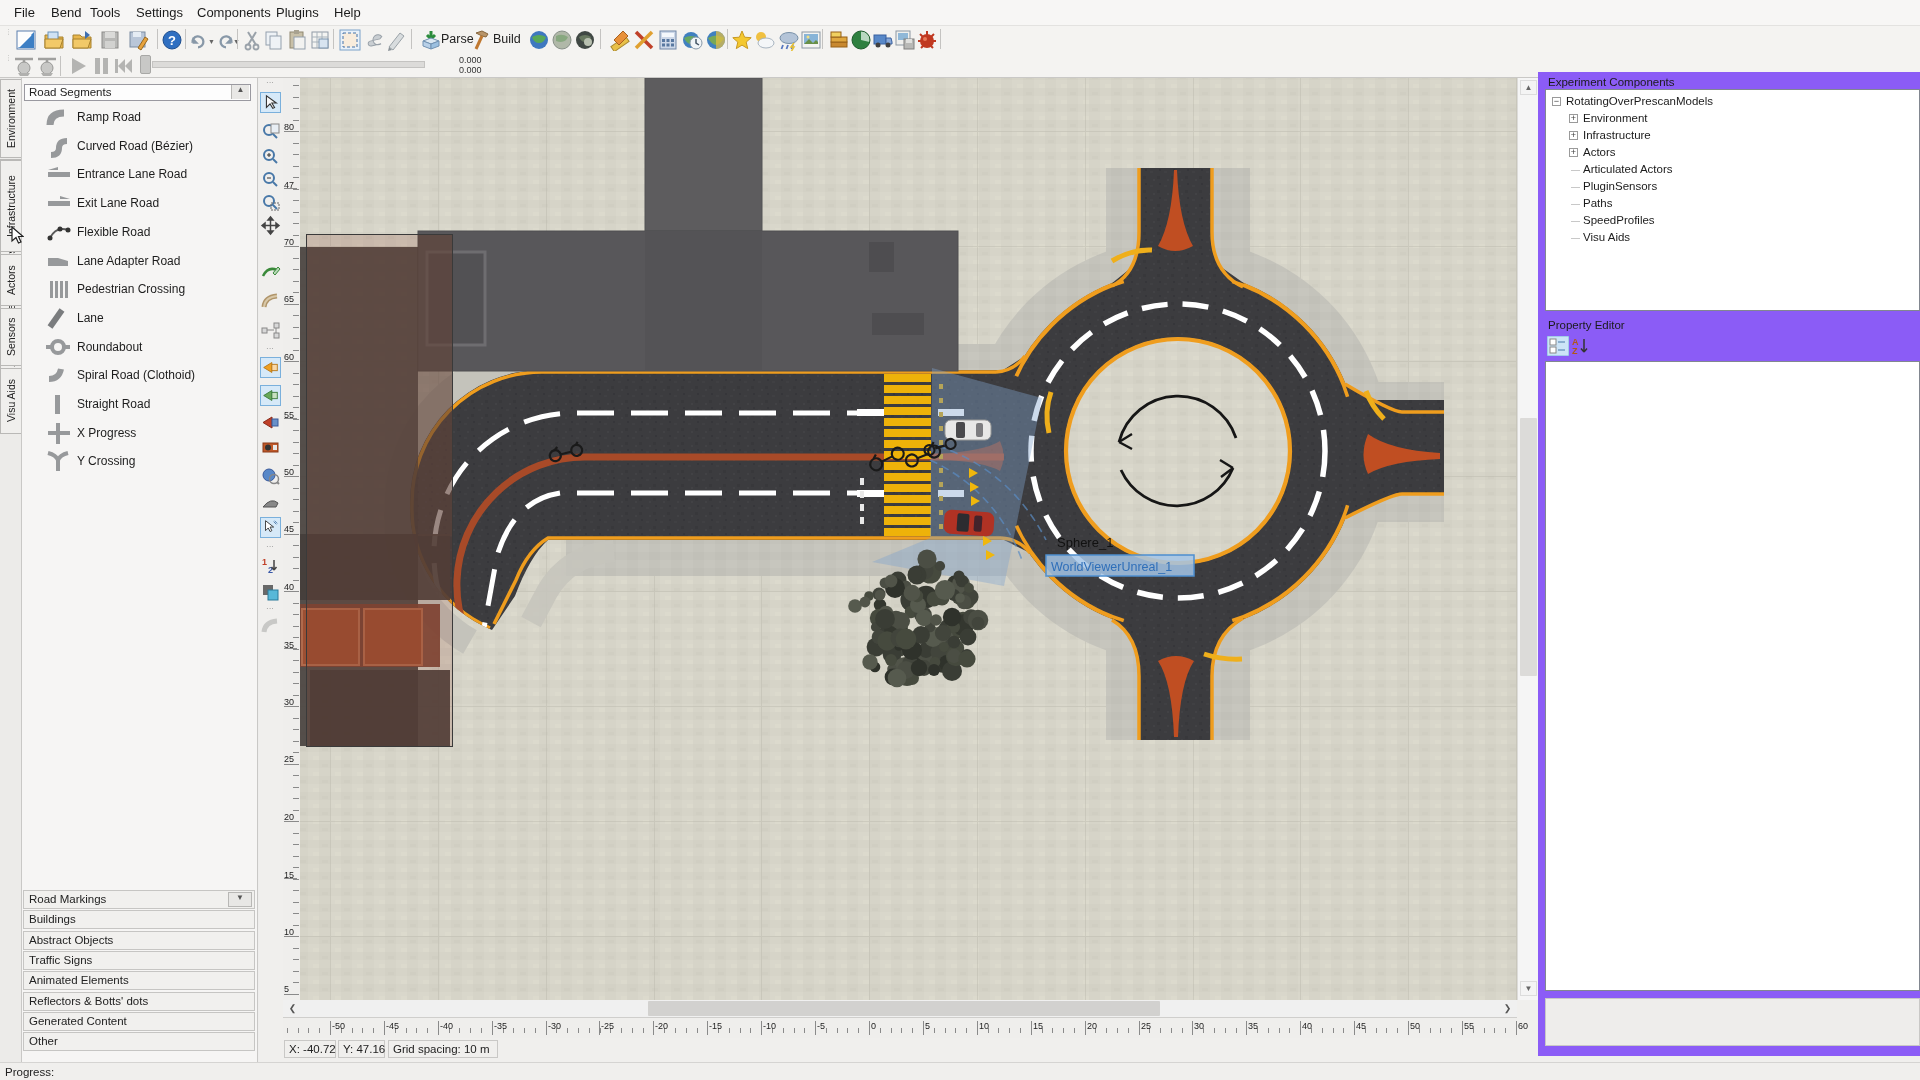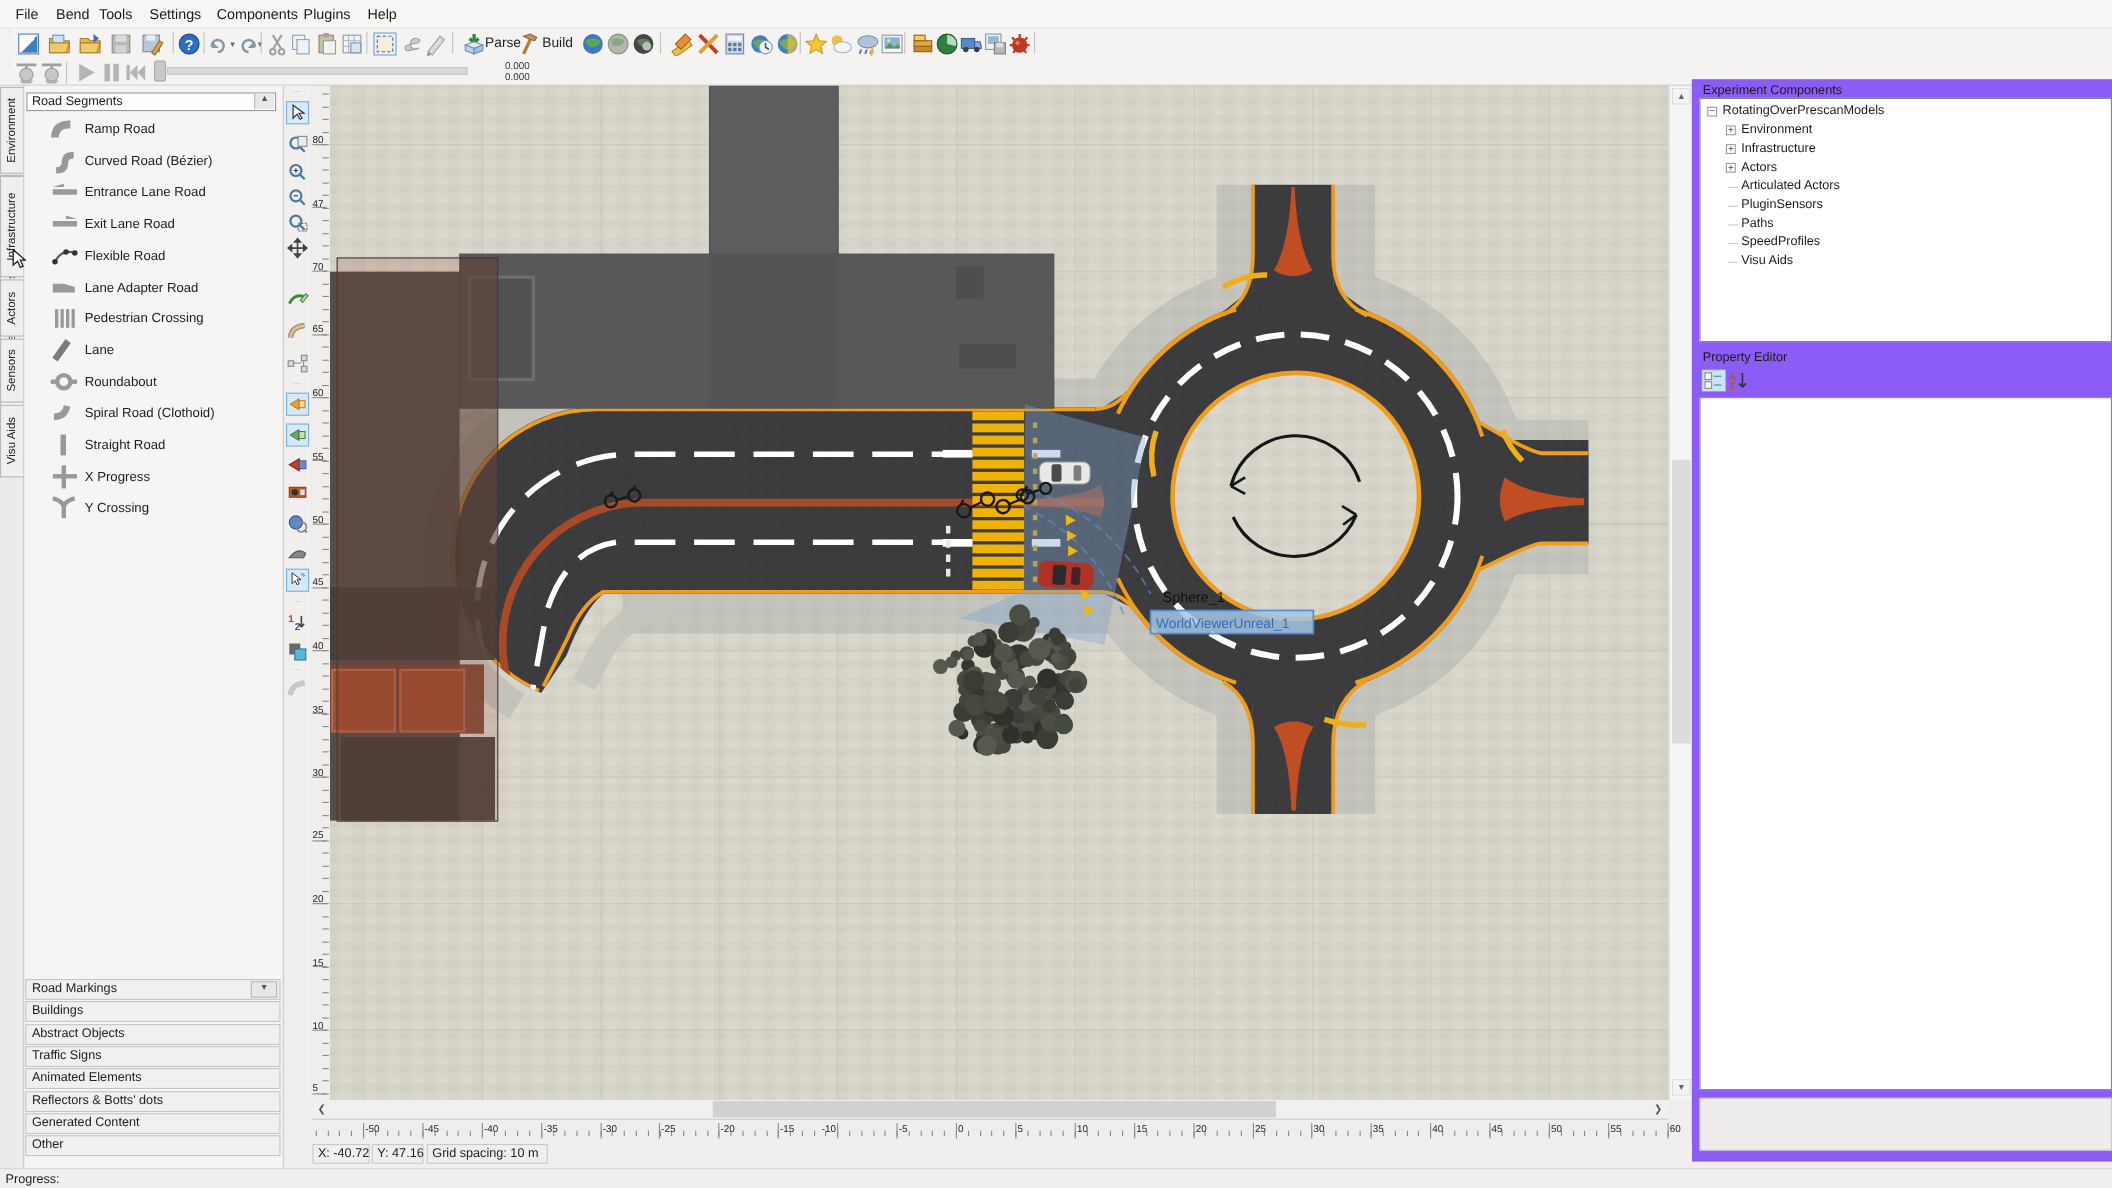--- a/index.html
+++ b/index.html
@@ -855,21 +855,21 @@
   <span class="rlabel" style="left:211px;top:3px">-35</span>
   <span class="tinytick" style="left:263px;top:3px;width:1px;height:14px"></span>
   <span class="rlabel" style="left:265px;top:3px">-30</span>
   <span class="tinytick" style="left:316px;top:3px;width:1px;height:14px"></span>
   <span class="rlabel" style="left:318px;top:3px">-25</span>
   <span class="tinytick" style="left:370px;top:3px;width:1px;height:14px"></span>
   <span class="rlabel" style="left:372px;top:3px">-20</span>
   <span class="tinytick" style="left:424px;top:3px;width:1px;height:14px"></span>
   <span class="rlabel" style="left:426px;top:3px">-15</span>
   <span class="tinytick" style="left:478px;top:3px;width:1px;height:14px"></span>
-  <span class="rlabel" style="left:464px;top:3px">-10</span>
+  <span class="rlabel" style="left:480px;top:3px">-10</span>
   <span class="tinytick" style="left:532px;top:3px;width:1px;height:14px"></span>
   <span class="rlabel" style="left:534px;top:3px">-5</span>
   <span class="tinytick" style="left:586px;top:3px;width:1px;height:14px"></span>
   <span class="rlabel" style="left:588px;top:3px">0</span>
   <span class="tinytick" style="left:640px;top:3px;width:1px;height:14px"></span>
   <span class="rlabel" style="left:642px;top:3px">5</span>
   <span class="tinytick" style="left:694px;top:3px;width:1px;height:14px"></span>
   <span class="rlabel" style="left:696px;top:3px">10</span>
   <span class="tinytick" style="left:748px;top:3px;width:1px;height:14px"></span>
   <span class="rlabel" style="left:750px;top:3px">15</span>

